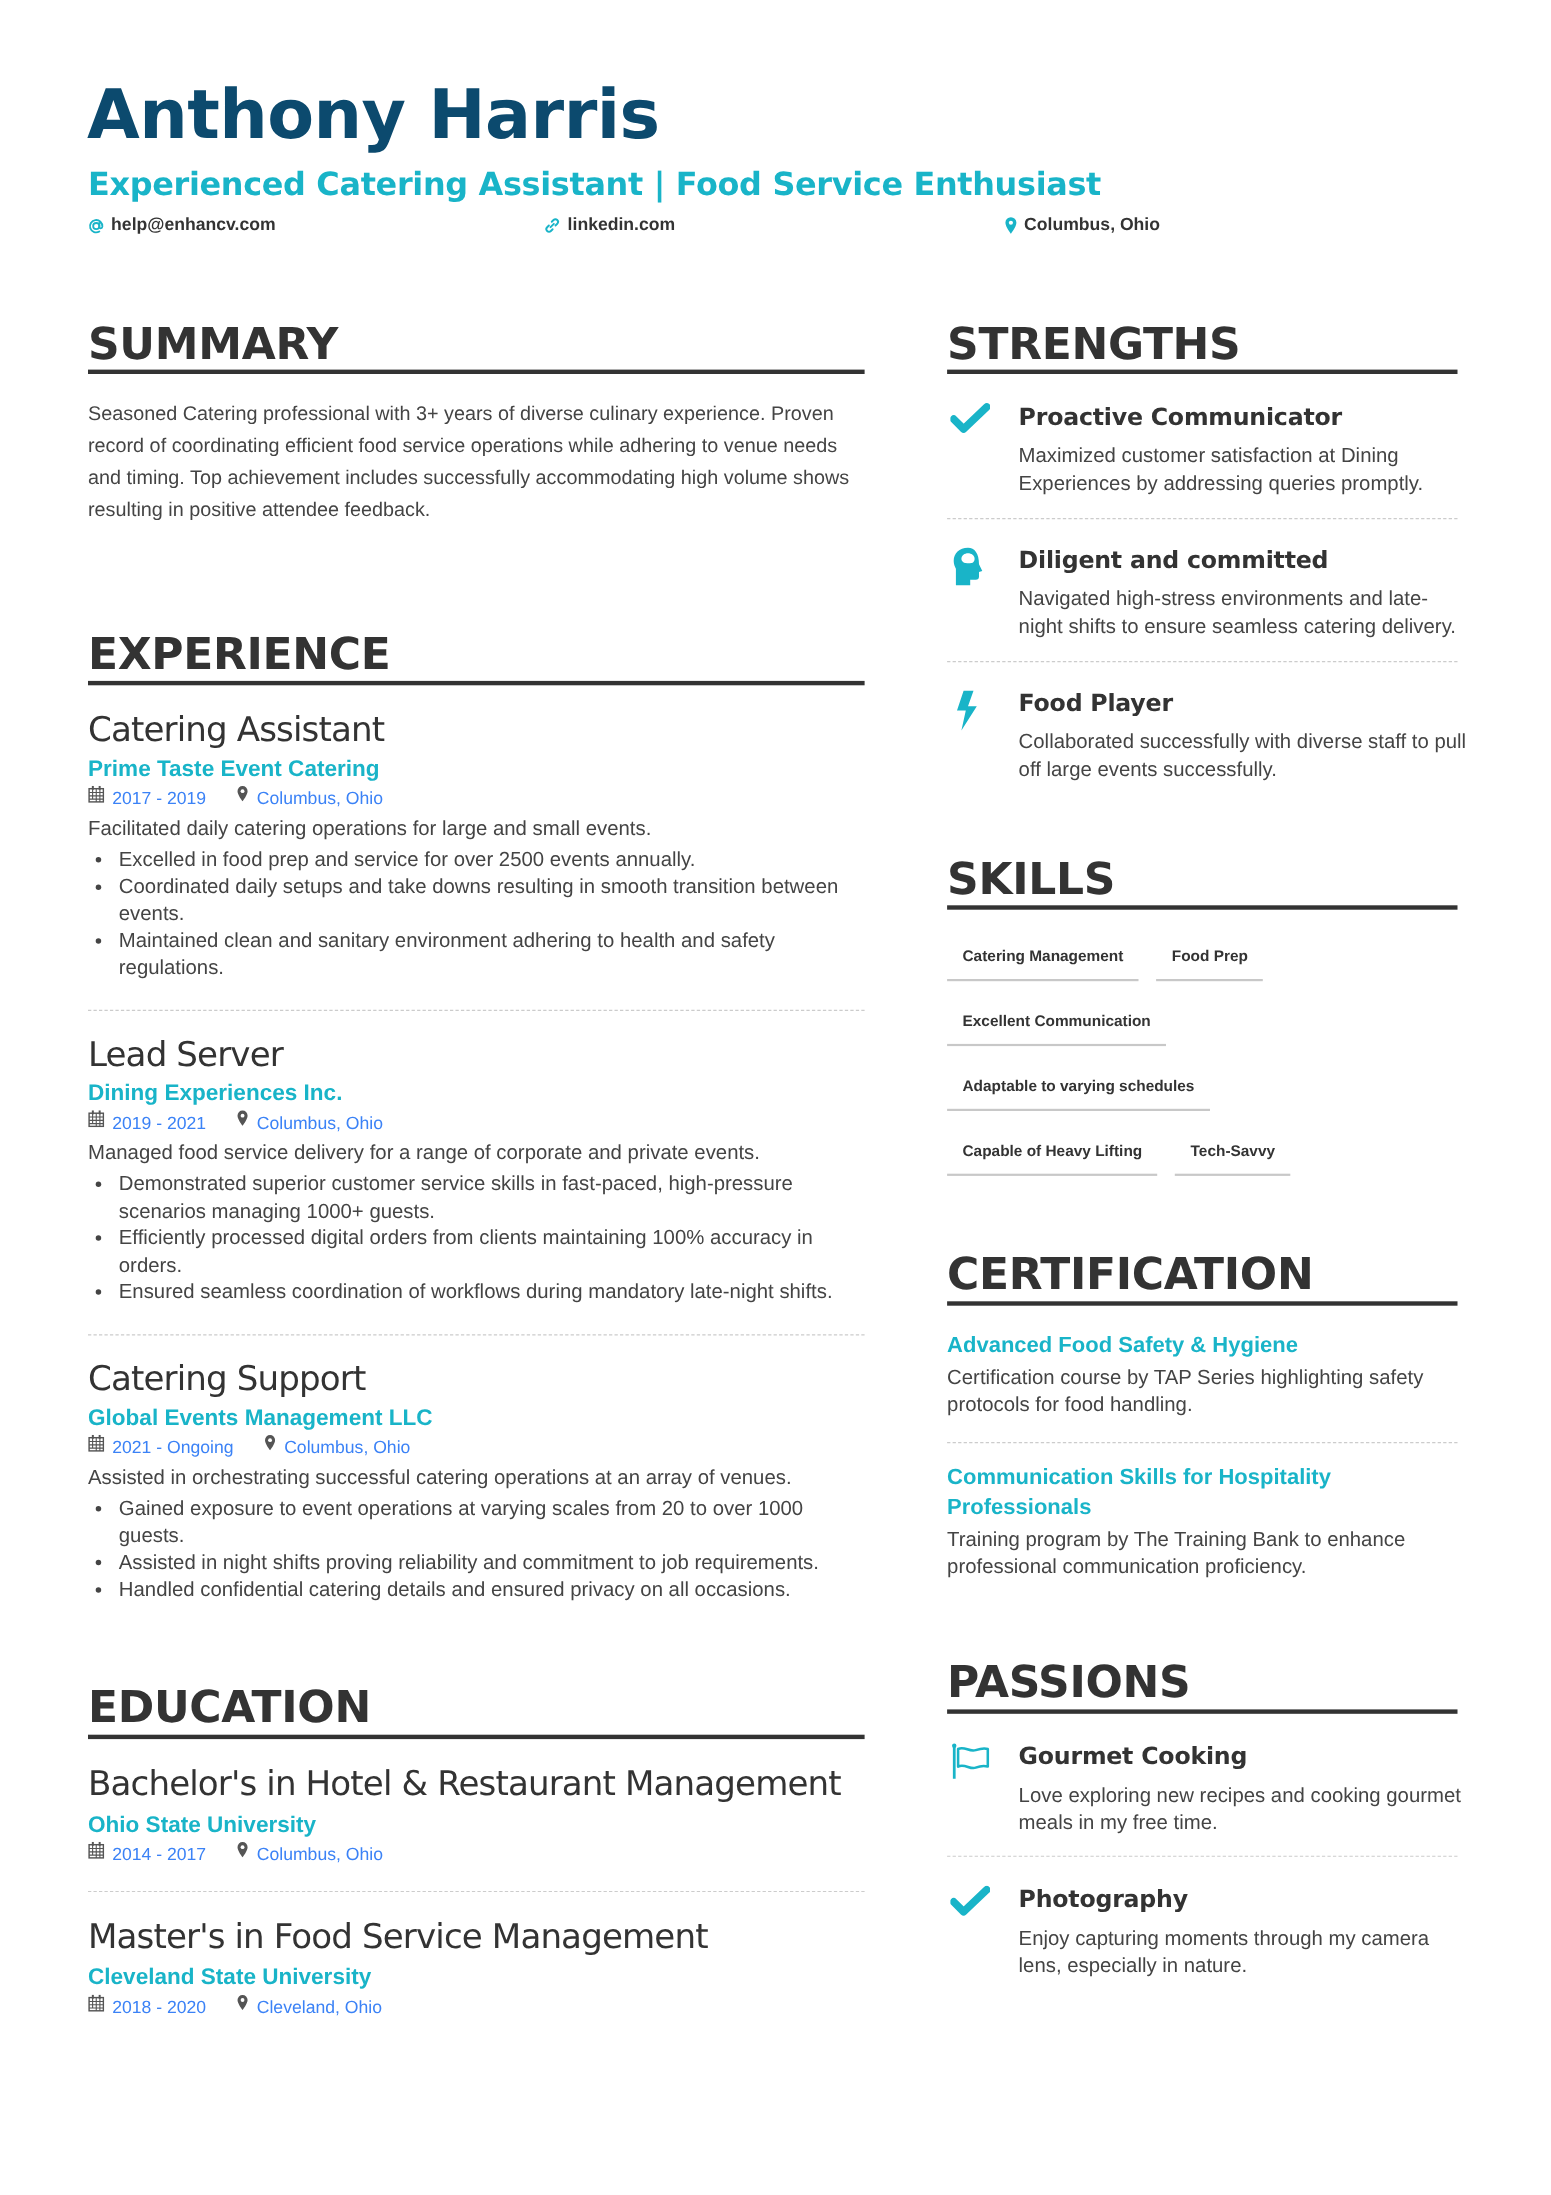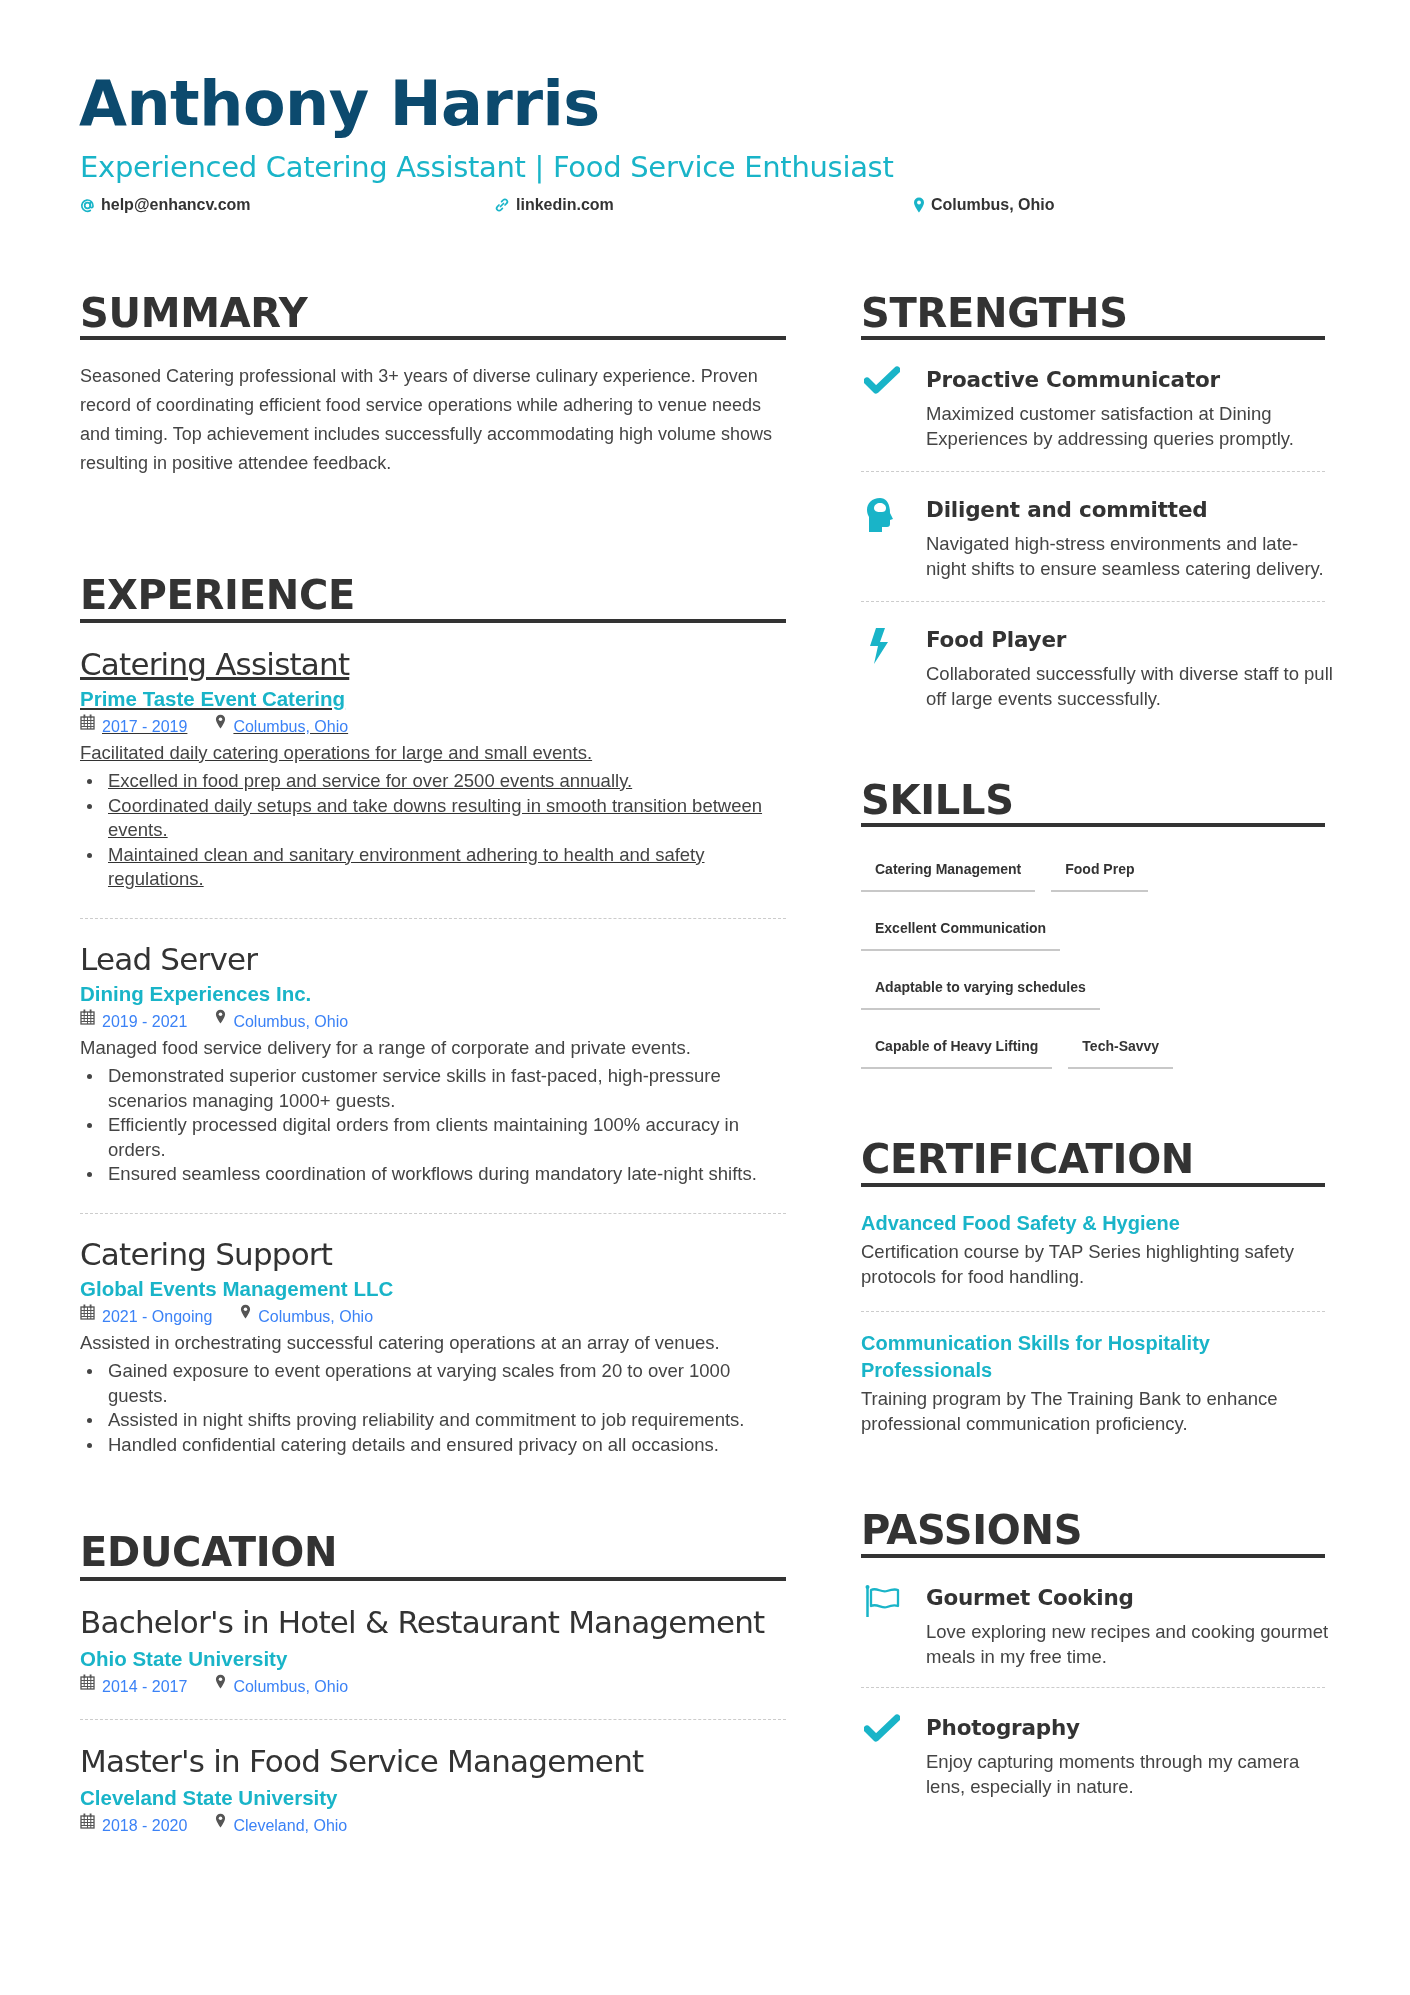--- a/index.html
+++ b/index.html
@@ -3,21 +3,21 @@
 <meta charset="utf-8">
 <style>
   html, body { margin: 0; padding: 0; background: #ffffff; }
   body { width: 1410px; height: 1995px; position: relative; overflow: hidden;
          font-family: "DejaVu Sans", sans-serif; color: #333333; }
   .page { position: absolute; left: 0; top: 0; width: 1410px; height: 1995px; }
 
   
   .name { position: absolute; left: 79px; top: 66px; font-size: 62px; font-weight: bold;
           letter-spacing: -0.5px; color: #0c4a6e; line-height: 76px; white-space: nowrap; }
-  .subtitle { position: absolute; left: 80px; top: 148px; font-size: 29px; font-weight: normal;
+  .subtitle { position: absolute; left: 80px; top: 148px; font-size: 29px; font-weight: bold;
               color: #19b4c8; line-height: 38px; white-space: nowrap; letter-spacing: -0.3px; }
   .contact { position: absolute; top: 194px; font-family: "Liberation Sans", sans-serif;
              font-size: 16px; font-weight: bold; color: #333333; line-height: 22px; white-space: nowrap;
              display: flex; align-items: center; }
   .contact .ic { color: #19b4c8; margin-right: 6px; display: inline-flex; align-items: center; }
 
   
   .col-left { position: absolute; left: 80px; top: 0; width: 706px; }
   .col-right { position: absolute; left: 866px; top: 0; width: 470px; }
 
@@ -103,21 +103,21 @@
 
   <div class="col-left">
 
     <div class="section-title" style="top:289px;">SUMMARY</div>
     <div class="section-rule" style="top:336px;"></div>
     <div class="summary-text body-text">Seasoned Catering professional with 3+ years of diverse culinary experience. Proven record of coordinating efficient food service operations while adhering to venue needs and timing. Top achievement includes successfully accommodating high volume shows resulting in positive attendee feedback.</div>
 
     <div class="section-title" style="top:571px;">EXPERIENCE</div>
     <div class="section-rule" style="top:619px;"></div>
 
-    <div class="entry" style="top:644px;text-decoration:underline;">
+    <div class="entry" style="top:644px;">
       <div class="role">Catering Assistant</div>
       <div class="org">Prime Taste Event Catering</div>
       <div class="meta">
         <span class="m-ic">
           <svg width="15" height="16" viewBox="0 0 15 16">
               <rect x="1" y="3" width="13" height="12" fill="none" stroke="#555" stroke-width="1.3"></rect>
               <path d="M1 6.5h13M4.2 3v9M7.5 3v12M10.8 3v12M1 9.5h13M1 12.5h13" stroke="#555" stroke-width="1"></path>
               <rect x="3.5" y="0.5" width="1.8" height="3.5" fill="#555"></rect>
               <rect x="9.7" y="0.5" width="1.8" height="3.5" fill="#555"></rect>
             </svg>

